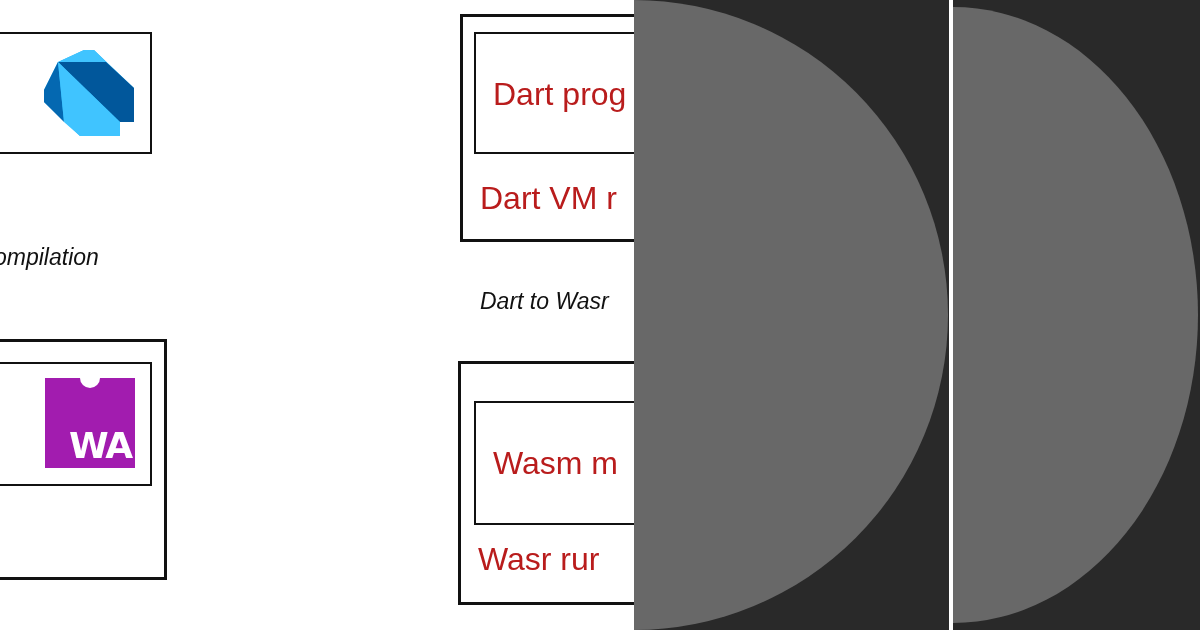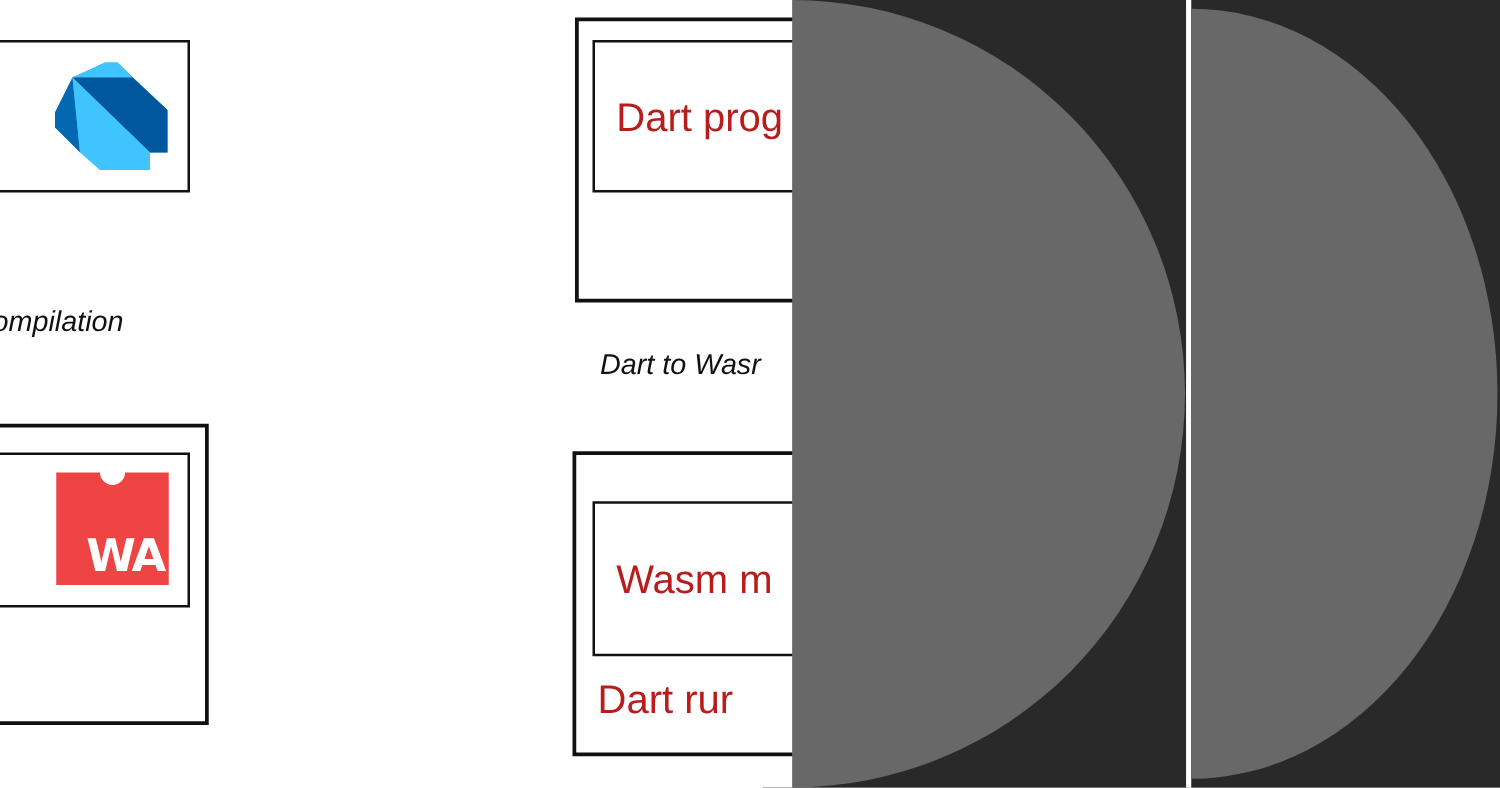--- a/index.html
+++ b/index.html
@@ -30,35 +30,36 @@
     <polygon points="14,14 40,2 50,2 62,14" fill="#40C4FF"></polygon>
     <polygon points="14,14 62,14 90,40 90,74 76,74" fill="#01579B"></polygon>
     <polygon points="14,14 0,42 0,54 20,74" fill="#0468B1"></polygon>
     <polygon points="14,14 76,74 76,88 36,88 20,74" fill="#40C4FF"></polygon>
   </svg>
 
   <div class="caption" style="left:-6px; top:246px;">ompilation</div>
 
   <div class="abs box-outer" style="left:-10px; top:339px; width:177px; height:241px;"></div>
   <div class="abs box-inner" style="left:-10px; top:362px; width:162px; height:124px;"></div>
-  <div class="abs" style="left:45px; top:378px; width:90px; height:90px; background:#ef4444;">
+  <div class="abs" style="left:45px; top:378px; width:90px; height:90px; background:#a21caf;">
     <div class="abs" style="left:35px; top:-10px; width:20px; height:20px; border-radius:50%; background:#fff;"></div>
     <div class="abs" style="right:4px; bottom:4px; color:#fff; font-family:'DejaVu Sans', sans-serif; font-weight:bold; font-size:36px; letter-spacing:-2px; line-height:1;">WA</div>
   </div>
 
   <div class="abs box-outer" style="left:460px; top:14px; width:200px; height:228px;"></div>
   <div class="abs box-inner" style="left:474px; top:32px; width:190px; height:122px;"></div>
   <div class="label" style="left:493px; top:78px;">Dart prog</div>
+  <div class="label" style="left:480px; top:182px;">Dart VM r</div>
 
-  <div class="caption" style="left:480px; top:280px;text-align:right;">Dart to Wasr</div>
+  <div class="caption" style="left:480px; top:290px;text-align:right;">Dart to Wasr</div>
 
   <div class="abs box-outer" style="left:458px; top:361px; width:200px; height:244px;"></div>
   <div class="abs box-inner" style="left:474px; top:401px; width:190px; height:124px;"></div>
   <div class="label" style="left:493px; top:447px;text-align:right;">Wasm m</div>
-  <div class="label" style="left:478px; top:543px;">Dart rur</div>
+  <div class="label" style="left:478px; top:543px;">Wasr rur</div>
 </div>
 
 <div class="panel-dark" style="left:634px; width:315px;">
   <div class="half-ellipse" style="left:-315px; top:0px; width:629px; height:630px;"></div>
 </div>
 
 <div class="divider"></div>
 
 <div class="panel-dark" style="left:953px; width:247px;">
   <div class="half-ellipse" style="left:-245px; top:7px; width:490px; height:616px;"></div>

